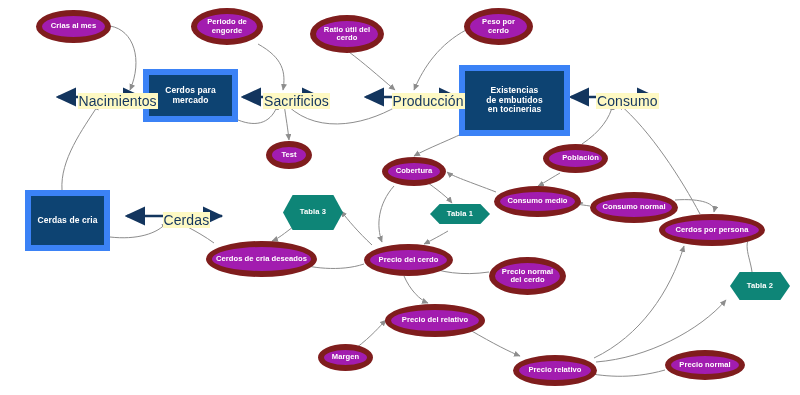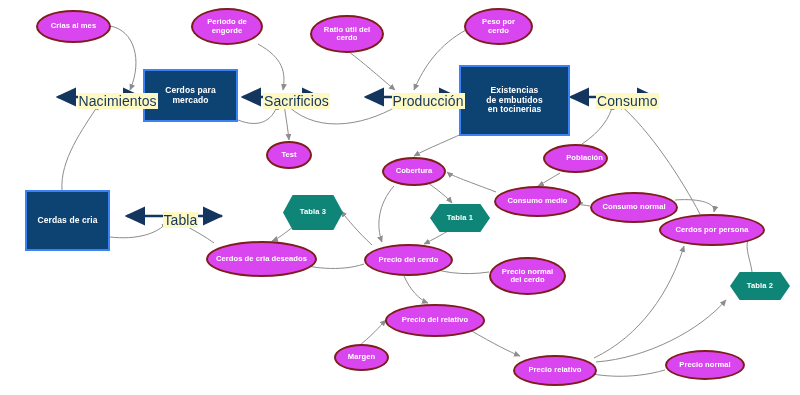--- a/index.html
+++ b/index.html
@@ -33,27 +33,27 @@
     align-items: center;
     justify-content: center;
     text-align: center;
     color: #ffffff;
     font-weight: bold;
     line-height: 1.12;
     -webkit-font-smoothing: antialiased;
   }
   .node.stock {
     background: #0d4372;
-    border: 2px solid #3b82f6;
+    border: 6px solid #3b82f6;
     font-size: 8.5px;
     letter-spacing: .1px;
   }
   .node.aux {
-    background: #d946ef;
-    border: 2px solid #7f1d1d;
+    background: #a21caf;
+    border: 6px solid #7f1d1d;
     border-radius: 50%;
     font-size: 7.6px;
     letter-spacing: .05px;
   }
   .node.table {
     background: #0e8577;
     font-size: 7.6px;
     letter-spacing: .1px;
     clip-path: polygon(16% 0%, 84% 0%, 100% 50%, 84% 100%, 16% 100%, 0% 50%);
   }
@@ -178,39 +178,39 @@
       </div>
       <div class="node aux" style="left: 364px; top: 244px; width: 89px; height: 32px;">
         <span>Precio del cerdo</span>
       </div>
       <div class="node aux" style="left: 489px; top: 257px; width: 77px; height: 38px;">
         <span>Precio normal<br>del cerdo</span>
       </div>
       <div class="node aux" style="left: 385px; top: 304px; width: 100px; height: 33px;">
         <span>Precio del relativo</span>
       </div>
-      <div class="node aux" style="left: 334px; top: 344px; width: 55px; height: 27px;">
+      <div class="node aux" style="left: 318px; top: 344px; width: 55px; height: 27px;">
         <span>Margen</span>
       </div>
       <div class="node aux" style="left: 513px; top: 355px; width: 84px; height: 31px;">
         <span>Precio relativo</span>
       </div>
       <div class="node aux" style="left: 665px; top: 350px; width: 80px; height: 30px;">
         <span>Precio normal</span>
       </div>
       <div class="node table" style="left: 283px; top: 195px; width: 60px; height: 35px;">
         <span>Tabla 3</span>
       </div>
-      <div class="node table" style="left: 430px; top: 204px; width: 60px; height: 28px;">
+      <div class="node table" style="left: 430px; top: 204px; width: 60px; height: 20px;">
         <span>Tabla 1</span>
       </div>
       <div class="node table" style="left: 730px; top: 272px; width: 60px; height: 28px;">
         <span>Tabla 2</span>
       </div>
     </div>
   <div id="flowlabels">
       <div class="flow-label" style="left: 77.5px; top: 92.5px;">Nacimientos</div>
       <div class="flow-label" style="left: 263px; top: 92.5px;">Sacrificios</div>
       <div class="flow-label" style="left: 391.5px; top: 92.5px;">Producción</div>
       <div class="flow-label" style="left: 596px; top: 92.5px;">Consumo</div>
-      <div class="flow-label" style="left: 162.5px; top: 211.5px;">Tabla</div>
+      <div class="flow-label" style="left: 162.5px; top: 211.5px;">Cerdas</div>
     </div>
 </div>
 
 </body></html>

